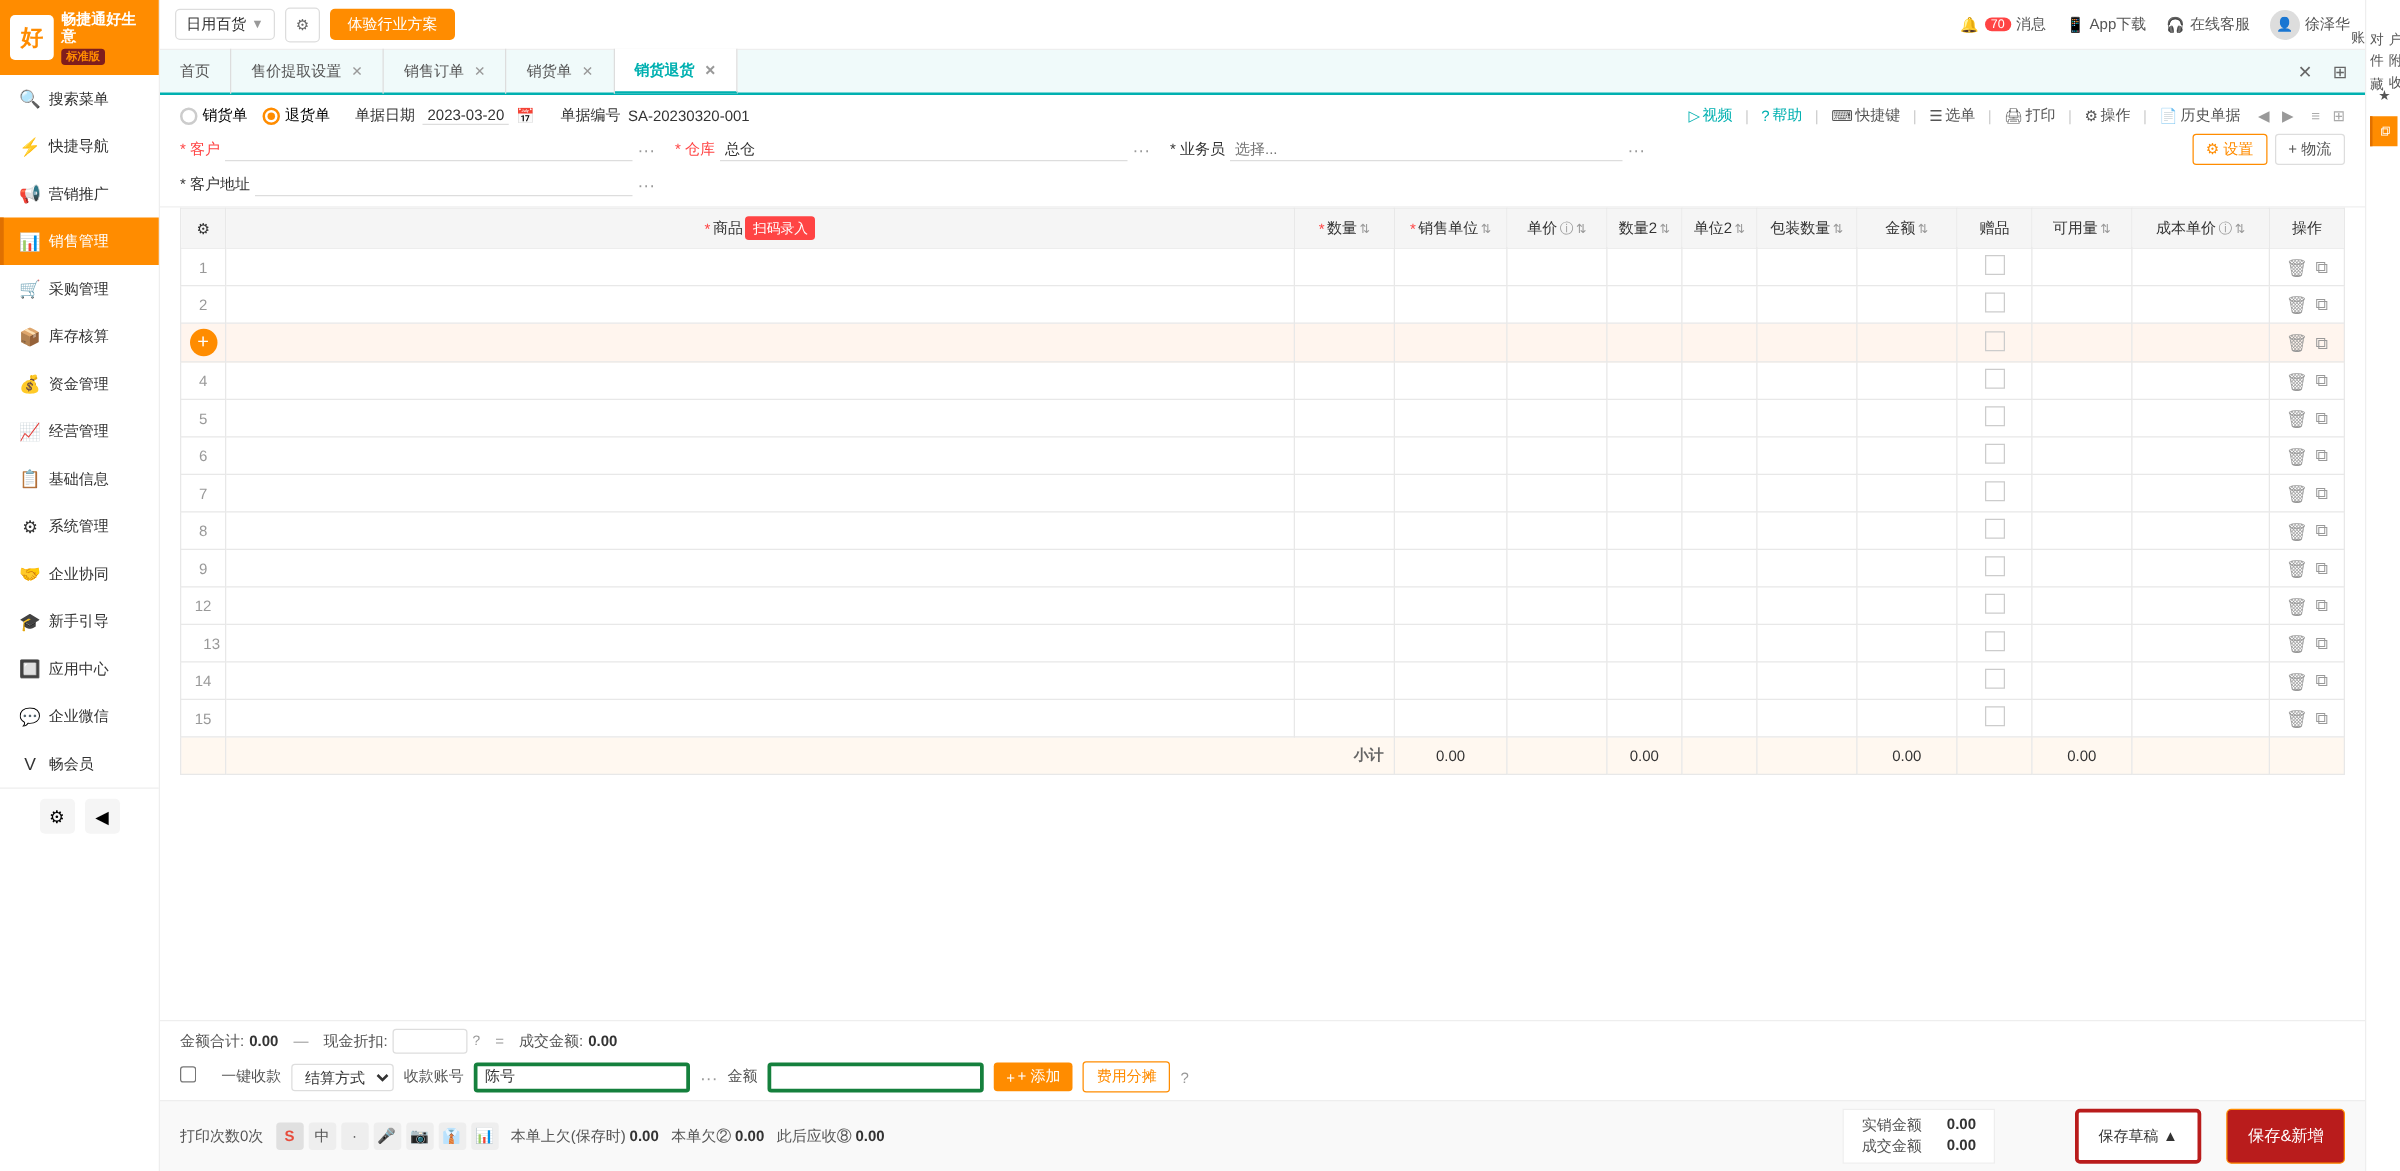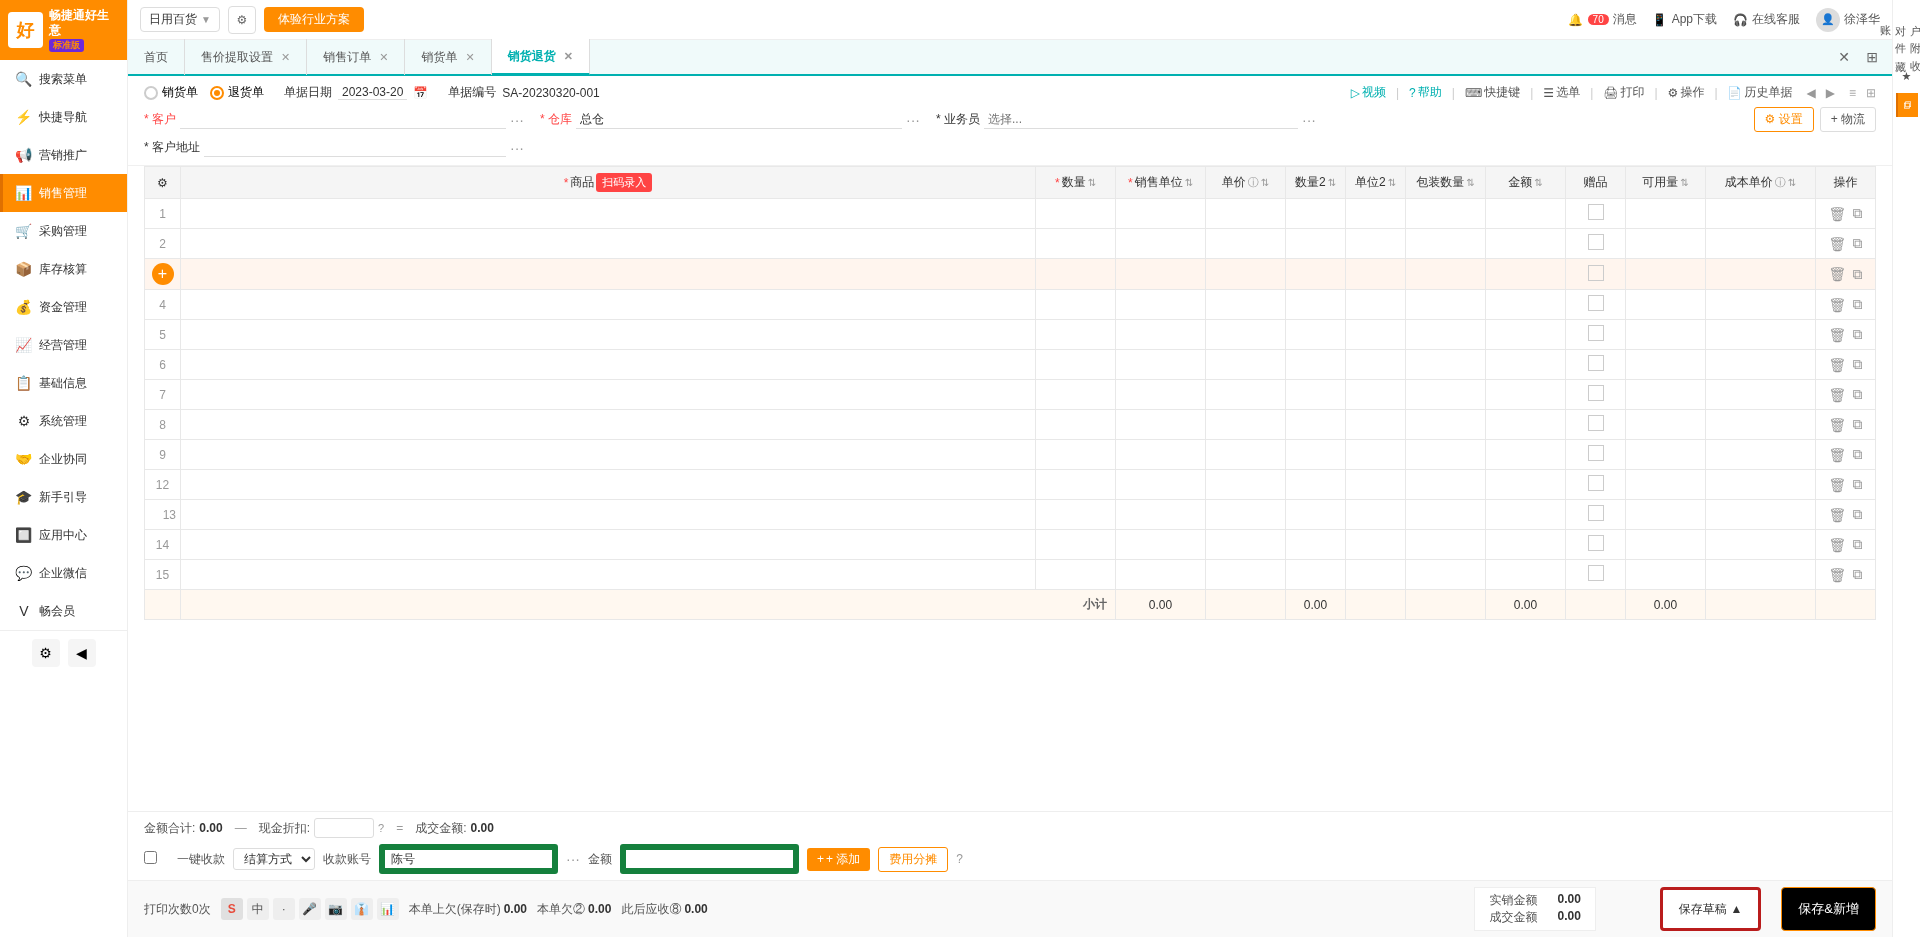--- a/index.html
+++ b/index.html
@@ -3,21 +3,21 @@
   <meta charset="utf-8">
   <style>
     * { box-sizing: border-box; margin: 0; padding: 0; font-family: 'Microsoft YaHei', SimHei, Arial, sans-serif; font-size: 12px; }
     body { background: #f5f5f5; display: flex; height: 937px; overflow: hidden; }
 
     
     .sidebar { width: 128px; background: #fff; display: flex; flex-direction: column; height: 100%; border-right: 1px solid #eee; }
     .sidebar-logo { background: #ff8c00; padding: 10px 8px; display: flex; align-items: center; gap: 6px; color: #fff; font-size: 13px; font-weight: bold; height: 60px; }
     .sidebar-logo-icon { width: 36px; height: 36px; background: #fff; border-radius: 4px; display: flex; align-items: center; justify-content: center; color: #ff8c00; font-size: 18px; font-weight: 900; }
     .sidebar-logo-text { line-height: 1.2; font-size: 11px; }
-    .sidebar-logo-badge { background: #6d28d9; color: #ff8c00; border-radius: 3px; padding: 1px 4px; font-size: 9px; margin-top: 2px; display: inline-block; }
+    .sidebar-logo-badge { background: #7f1d1d; color: #ff8c00; border-radius: 3px; padding: 1px 4px; font-size: 9px; margin-top: 2px; display: inline-block; }
     .sidebar-item { display: flex; align-items: center; gap: 6px; padding: 10px 12px; cursor: pointer; color: #333; font-size: 12px; border-left: 3px solid transparent; }
     .sidebar-item.active { background: #ff8c00; color: #fff; border-left-color: #e07000; }
     .sidebar-item-icon { width: 18px; height: 18px; display: flex; align-items: center; justify-content: center; font-size: 14px; }
     .sidebar-bottom { border-top: 1px solid #eee; display: flex; padding: 8px; gap: 8px; align-items: center; justify-content: center; }
     .sidebar-bottom-icon { width: 28px; height: 28px; border-radius: 4px; background: #f5f5f5; display: flex; align-items: center; justify-content: center; cursor: pointer; font-size: 14px; }
 
     
     .main { flex: 1; display: flex; flex-direction: column; height: 100%; overflow: hidden; }
 
     
@@ -87,33 +87,33 @@
     
     .bottom-area { padding: 6px 16px; border-top: 1px solid #eee; background: #fff; }
     .summary-row { display: flex; align-items: center; gap: 12px; margin-bottom: 6px; }
     .summary-item { display: flex; align-items: center; gap: 4px; color: #555; }
     .summary-dash { color: #999; }
     .summary-val { color: #333; font-weight: bold; }
     .summary-eq { color: #999; }
     .cashier-row { display: flex; align-items: center; gap: 8px; }
     .cashier-check { display: flex; align-items: flex-start; gap: 20px; color: #555; cursor: pointer; }
     .cashier-select { border: 1px solid #ddd; border-radius: 3px; padding: 2px 6px; background: #fff; color: #333; }
-    .cashier-input { border: 6px solid #15803d; border-radius: 3px; padding: 2px 6px; background: #fff; color: #333; min-width: 60px; }
+    .cashier-input { border: 3px solid #15803d; border-radius: 3px; padding: 2px 6px; background: #fff; color: #333; min-width: 60px; }
     .cashier-more { color: #999; cursor: pointer; font-size: 14px; }
     .cashier-add-btn { background: #ff8c00; color: #fff; border: none; border-radius: 3px; padding: 3px 10px; cursor: pointer; display: flex; align-items: center; gap: 2px; }
     .expense-btn { border: 1px solid #ff8c00; color: #ff8c00; background: #fff; border-radius: 3px; padding: 3px 10px; cursor: pointer; }
     .help-icon { color: #999; cursor: pointer; }
 
     
     .page-footer { padding: 6px 16px; border-top: 1px solid #eee; background: #f9f9f9; display: flex; align-items: center; gap: 10px; }
     .footer-item { display: flex; align-items: center; gap: 3px; color: #555; }
     .footer-val { color: #333; font-weight: bold; }
     .footer-right { margin-left: auto; display: flex; gap: 20px; }
     .footer-btn { border: 3px solid #b91c1c; background: #fff; border-radius: 4px; padding: 5px 16px; cursor: pointer; color: #333; font-size: 13px; margin-left: 36px; }
-    .footer-btn-primary { background: #000000; color: #fff; border: 1px solid #ff8c00; border-radius: 4px; padding: 5px 16px; cursor: pointer; font-size: 13px; }
+    .footer-btn-primary { background: #b91c1c; color: #fff; border: 1px solid #ff8c00; border-radius: 4px; padding: 5px 16px; cursor: pointer; font-size: 13px; }
     .footer-icons { display: flex; gap: 4px; align-items: center; }
     .footer-icon { width: 22px; height: 22px; border-radius: 3px; background: #eee; display: flex; align-items: center; justify-content: center; cursor: pointer; font-size: 12px; color: #555; }
 
     
     .right-panel { width: 28px; background: #fff; border-left: 1px solid #eee; display: flex; flex-direction: column; align-items: center; padding-top: 8px; gap: 2px; }
     .right-panel-tab { writing-mode: vertical-rl; text-orientation: mixed; padding: 8px 4px; cursor: pointer; color: #555; font-size: 11px; border-left: 2px solid transparent; }
 
     .content-body { display: flex; flex-direction: column; flex: 1; position: relative; }
 
     

